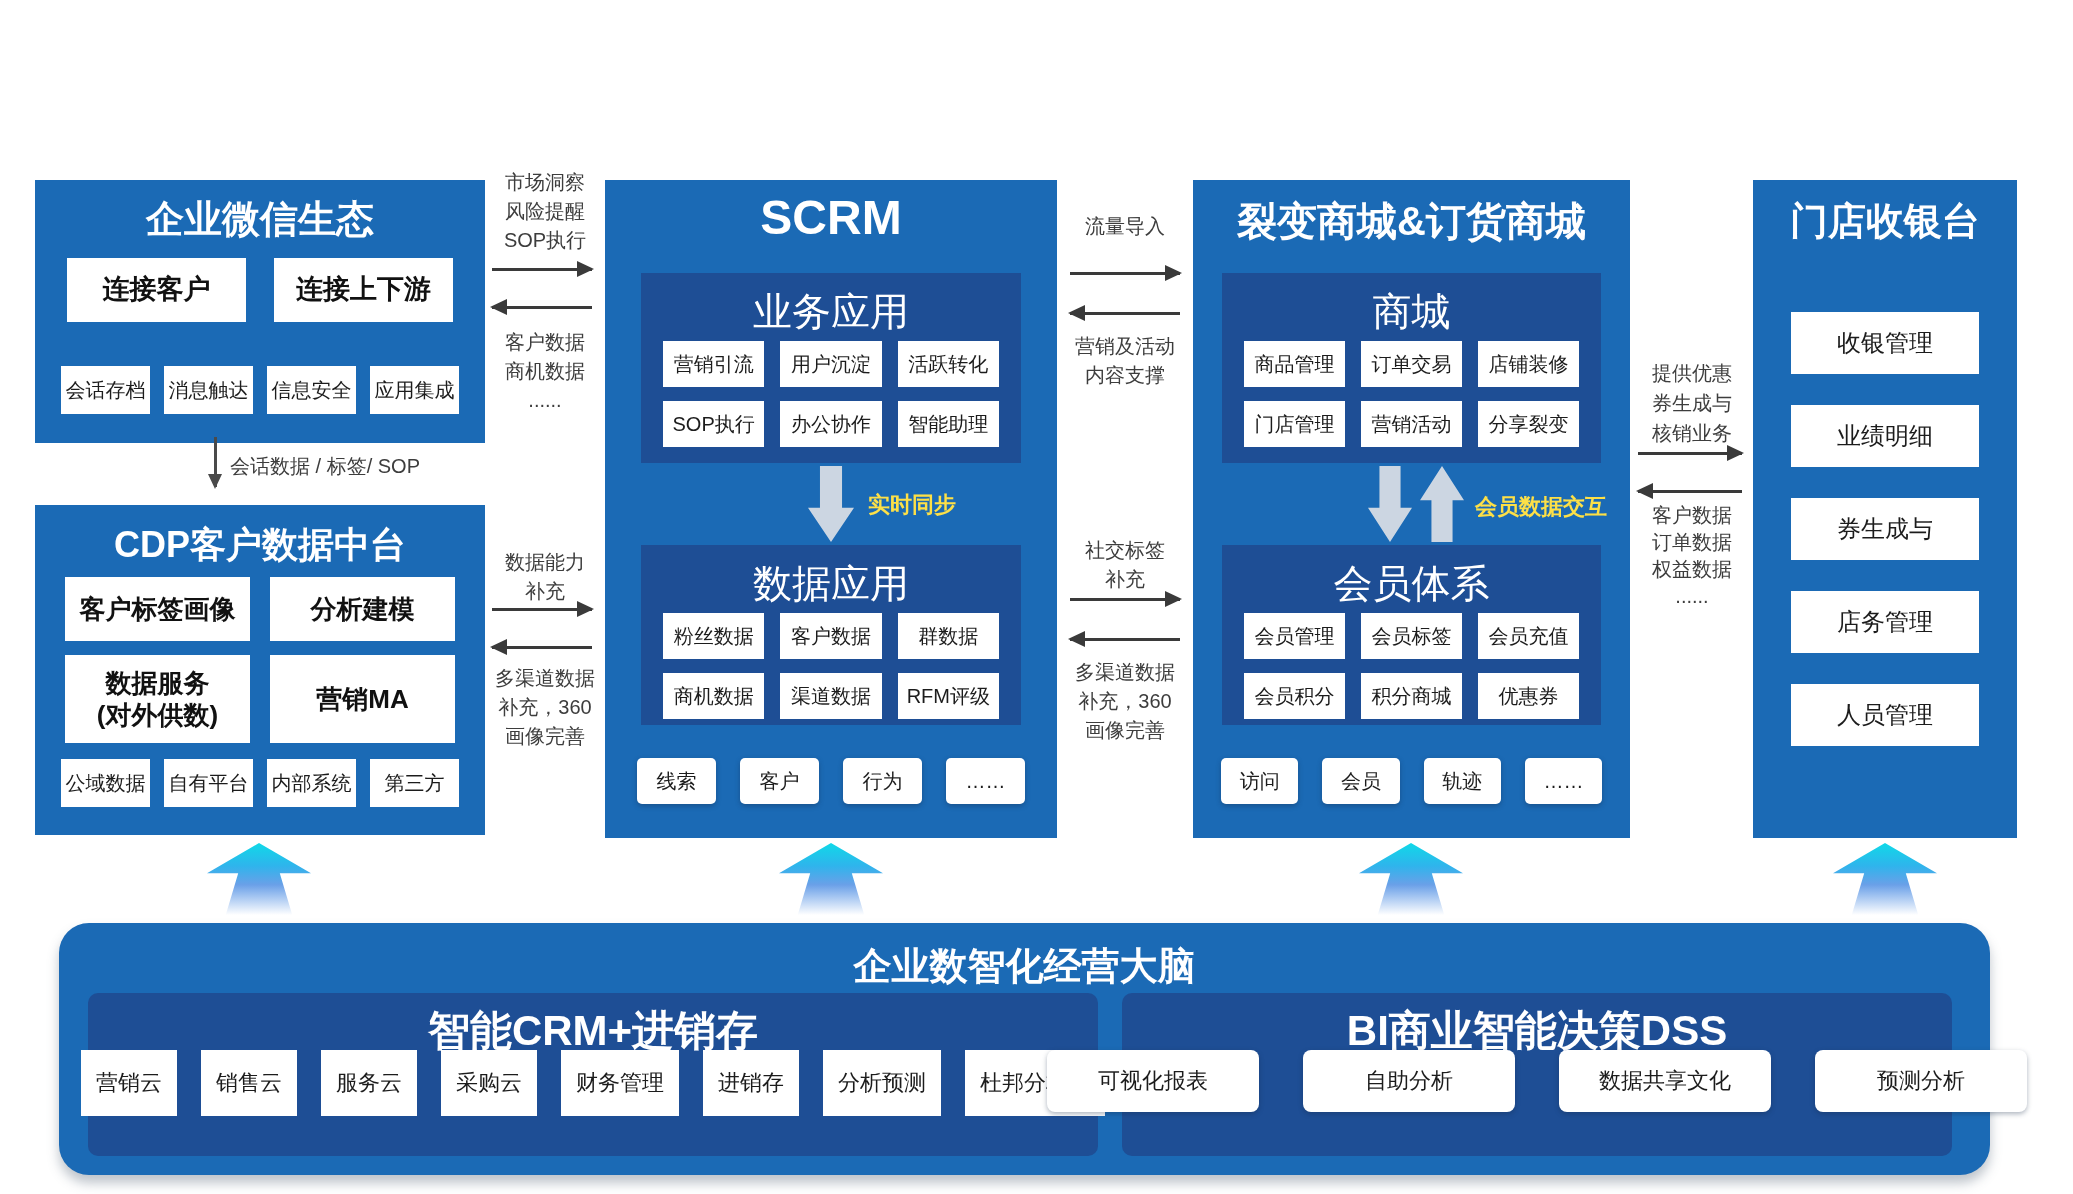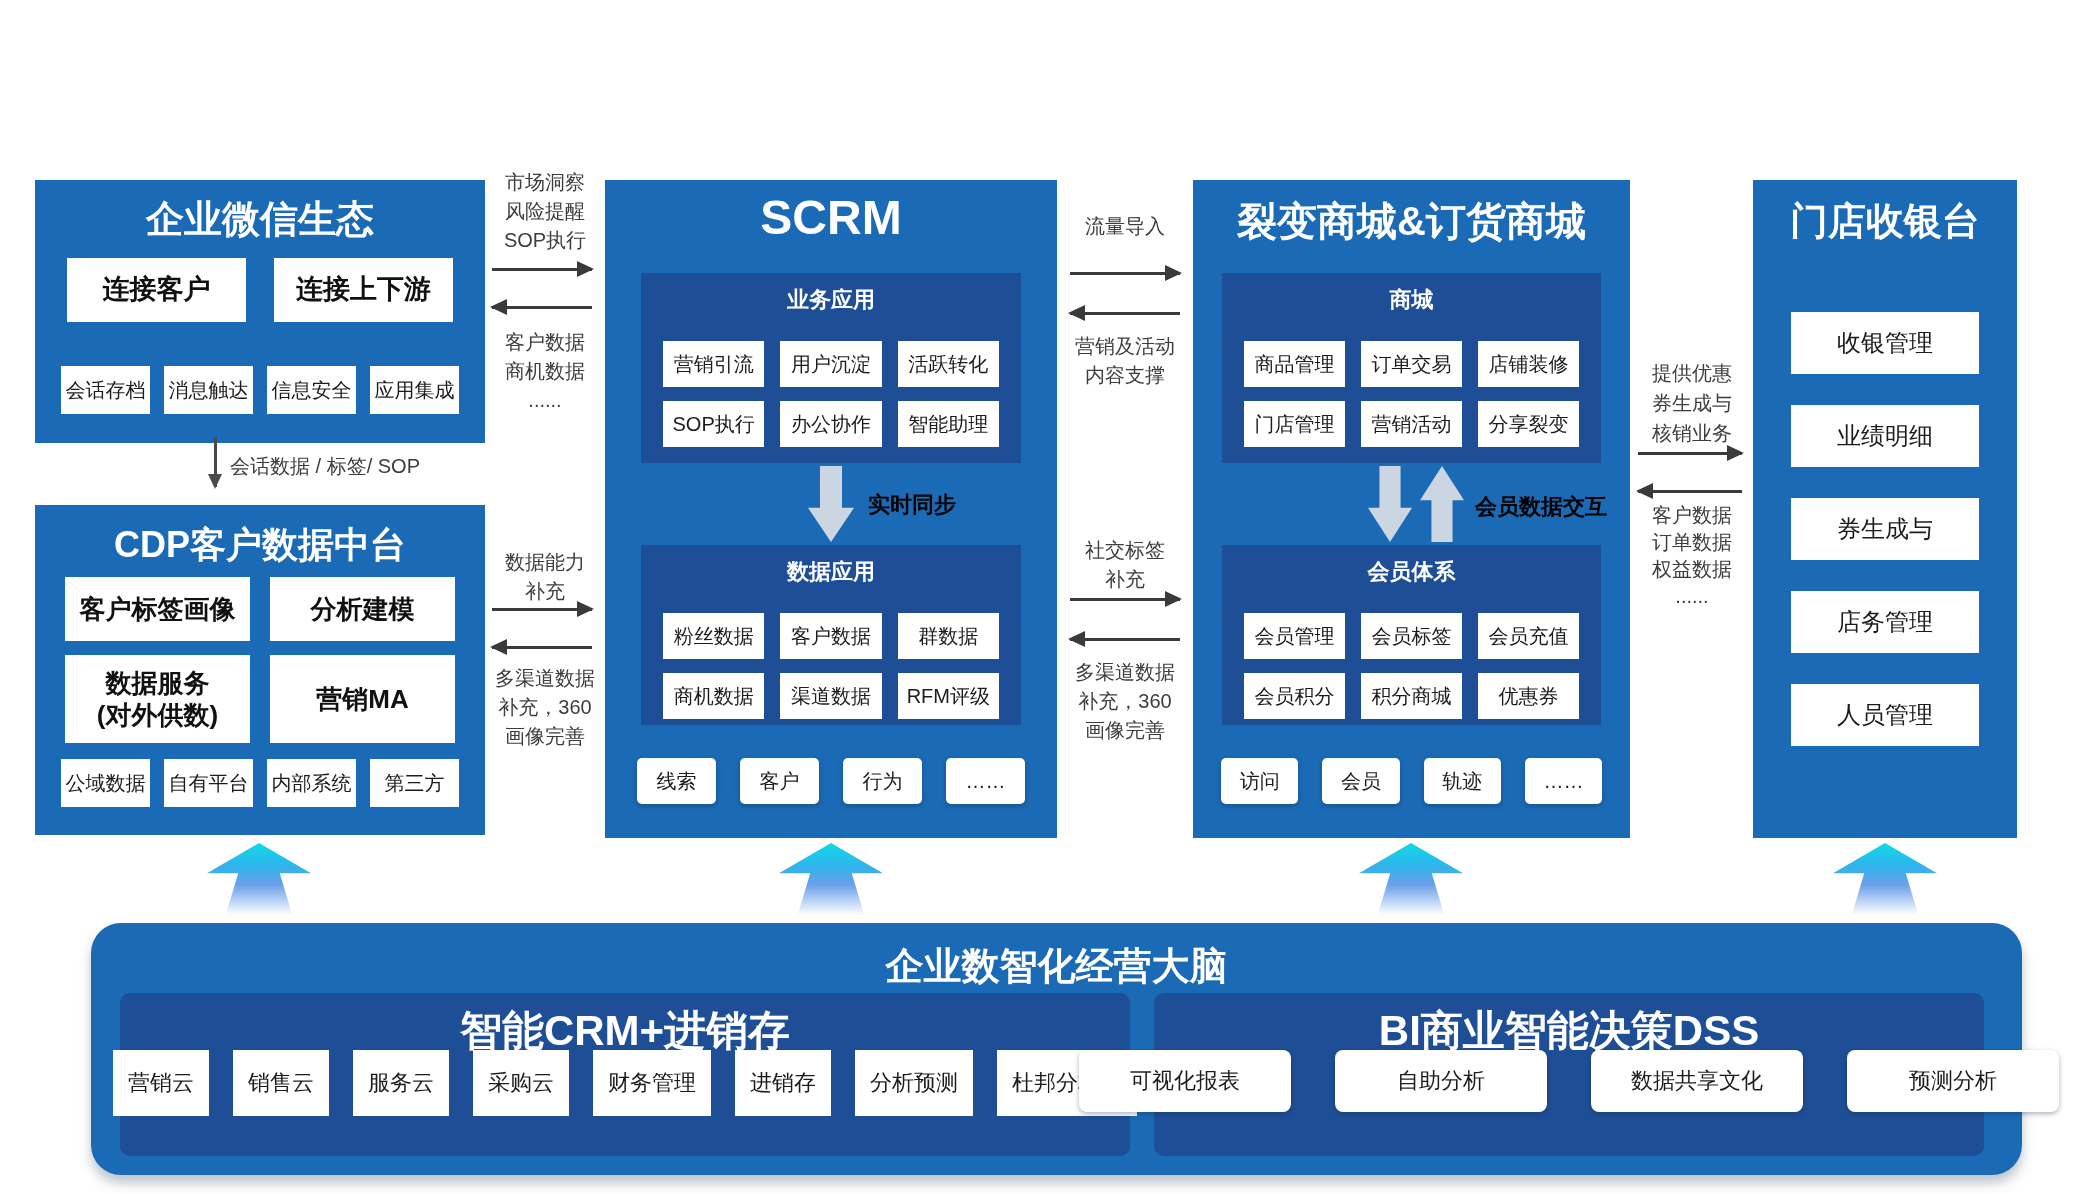--- a/index.html
+++ b/index.html
@@ -5,21 +5,21 @@
   html,body{margin:0;padding:0;background:#ffffff;}
   #canvas{
     position:relative;width:2073px;height:1194px;overflow:hidden;background:#ffffff;
     font-family:"Liberation Sans","DejaVu Sans",sans-serif;
     -webkit-font-smoothing:antialiased;
   }
   
   .block{position:absolute;background:#1b6ab5;color:#ffffff;margin-top:8px;}
   .blk-title{position:absolute;left:0;right:0;text-align:center;font-weight:700;color:#fff;}
   .panel{position:absolute;background:#1e4e95;}
-  .panel-title{position:absolute;top:12px;left:0;right:0;text-align:center;font-weight:700;font-size:22px;color:#fff;}
+  .panel-title{position:absolute;top:12px;left:0;right:0;text-align:center;font-weight:400;font-size:39px;color:#fff;}
   .panel-chips{position:absolute;top:68px;left:22px;right:22px;display:grid;grid-template-columns:repeat(3,1fr);gap:14px 16px;}
   .panel-chips .chip{height:46px;}
   .chip{background:#ffffff;color:#1c1c1c;display:flex;align-items:center;justify-content:center;font-size:20px;white-space:nowrap;}
   .feat-box{background:#ffffff;color:#111;display:flex;align-items:center;justify-content:center;
     font-size:27px;font-weight:600;white-space:pre-line;text-align:center;line-height:1.25;}
   .chip-row{position:absolute;display:flex;gap:14px;}
   .chip-row .chip{flex:1;height:48px;}
   .round{border-radius:5px;box-shadow:0 2px 5px rgba(20,40,70,.35);}
   
   .wechat .feat-row{position:absolute;top:78px;left:32px;right:32px;display:flex;gap:28px;}
@@ -49,21 +49,21 @@
     border-left:17px solid #3a3a3a;border-top:8px solid transparent;border-bottom:8px solid transparent;}
   .ar.left::before{content:"";position:absolute;left:-2px;top:-7px;width:0;height:0;
     border-right:17px solid #3a3a3a;border-top:8px solid transparent;border-bottom:8px solid transparent;}
   .vline{position:absolute;width:3px;background:#4a4a4a;}
   .vline::after{content:"";position:absolute;bottom:-2px;left:-6px;width:0;height:0;
     border-top:15px solid #4a4a4a;border-left:7px solid transparent;border-right:7px solid transparent;}
   
   .fat{position:absolute;background:#ccd6e2;}
   .fat.down{clip-path:polygon(26% 0,74% 0,74% 55%,100% 55%,50% 100%,0 55%,26% 55%);}
   .fat.up{clip-path:polygon(50% 0,100% 45%,74% 45%,74% 100%,26% 100%,26% 45%,0 45%);}
-  .sync-label{position:absolute;color:#000000;font-weight:700;font-size:22px;white-space:nowrap;}
+  .sync-label{position:absolute;color:#fde047;font-weight:700;font-size:22px;white-space:nowrap;}
   
   .boost{position:absolute;width:104px;height:72px;
     background:linear-gradient(180deg,#10d9e8 0%,#2fb4ec 32%,#6aa0e8 58%,rgba(190,215,245,0) 100%);
     clip-path:polygon(50% 0,100% 42%,70% 42%,82% 100%,18% 100%,30% 42%,0 42%);}
 </style>
 </head>
 <body>
 
 <div id="canvas">
 
@@ -190,21 +190,21 @@
     <div class="pos-list">
 
     <div class="pos-item">收银管理</div>
         <div class="pos-item">业绩明细</div>
         <div class="pos-item">券生成与</div>
         <div class="pos-item">店务管理</div>
         <div class="pos-item">人员管理</div>
       </div>
   </section>
 
-  <section class="block brain" style="left:91px;top:915px;width:1931px;height:252px;">
+  <section class="block brain" style="left:59px;top:915px;width:1931px;height:252px;">
     <div class="blk-title" style="top:18px;font-size:38px;">企业数智化经营大脑</div>
 
     <div class="panel" style="left:29px;top:70px;width:1010px;height:163px;border-radius:10px;">
       <div class="brain-panel-title">智能CRM+进销存</div>
       <div class="brain-chips">
 
       <div class="chip">营销云</div>
           <div class="chip">销售云</div>
           <div class="chip">服务云</div>
           <div class="chip">采购云</div>

